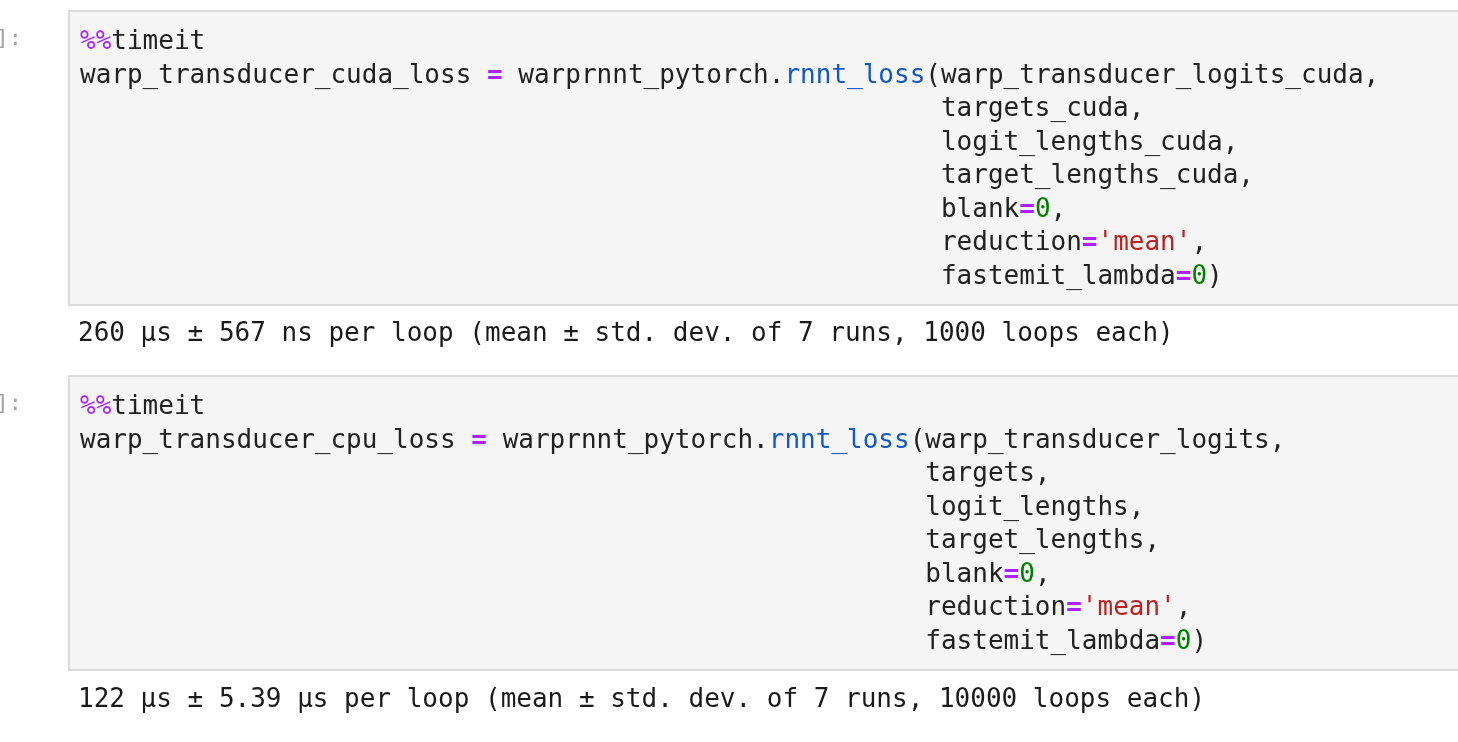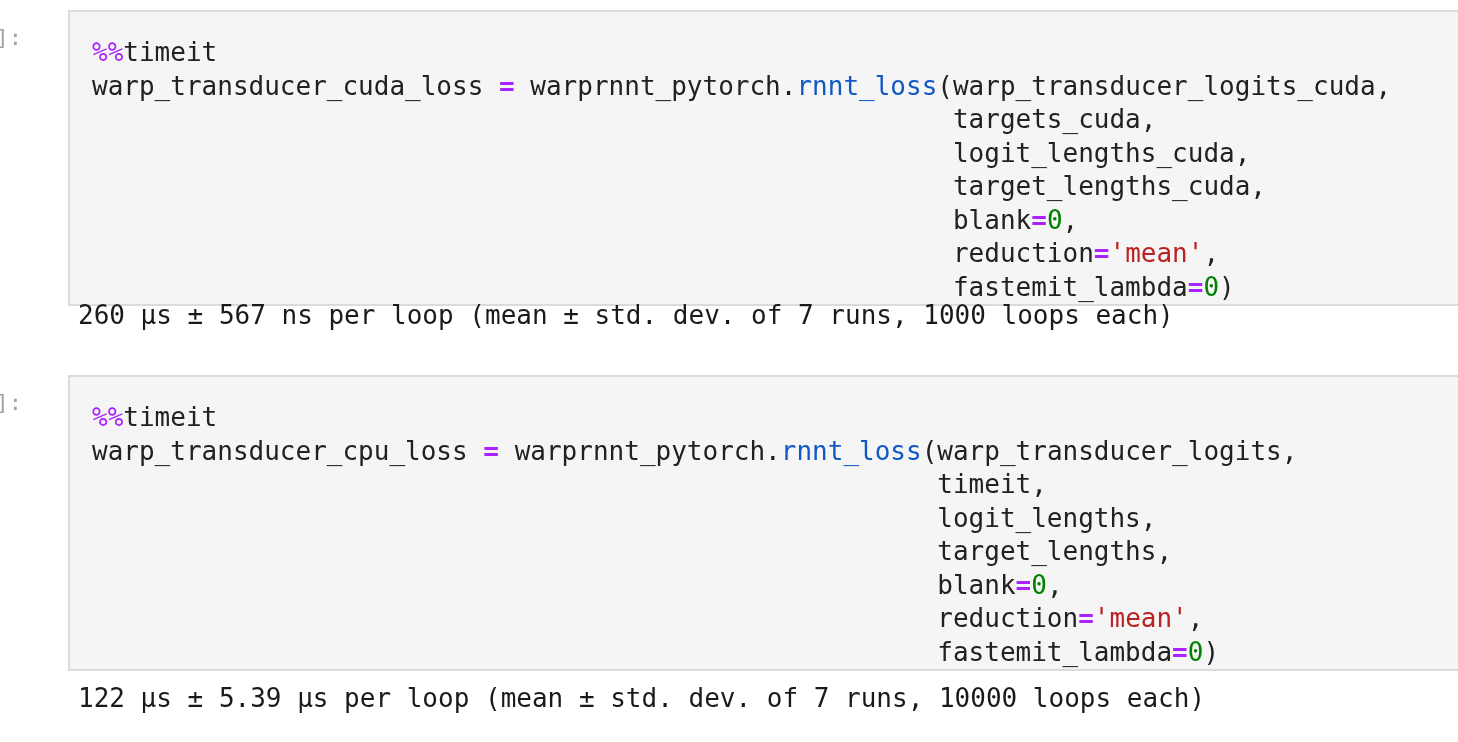--- a/index.html
+++ b/index.html
@@ -17,21 +17,21 @@
     position:absolute; right:1436px; white-space:pre; text-align:center;
     font:22px/33px "DejaVu Sans Mono","Liberation Mono",monospace;
     color:var(--prompt-text);
   }
   .input-box{
     position:absolute; left:68px; right:-4px;
     background:var(--cell-bg); border:2px solid var(--cell-border);
     padding:12px 10px; box-sizing:border-box; height:296px;
   }
   pre.code{
-    margin:12px; white-space:pre;
+    margin:0; white-space:pre;
     font:26px/33.5px "DejaVu Sans Mono","Liberation Mono",monospace;
     color:var(--code-text);
   }
   pre.output{
     position:absolute; left:78px; margin:0; white-space:pre;
     font:26px/33px "DejaVu Sans Mono","Liberation Mono",monospace;
     color:var(--output-text);
   }
   .tk-magic{color:var(--c-magic);}
   .tk-op{color:var(--c-op); font-weight:bold;}
@@ -49,27 +49,27 @@
   <div class="input-box" style="top:10px">
     <pre class="code"><span class="tk-magic">%%</span><span class="tk-plain">timeit</span>
 <span class="tk-plain">warp_transducer_cuda_loss </span><span class="tk-op">=</span><span class="tk-plain"> warprnnt_pytorch.</span><span class="tk-fn">rnnt_loss</span><span class="tk-plain">(warp_transducer_logits_cuda,</span>
 <span class="tk-ind">                                                       </span><span class="tk-plain">targets_cuda,</span>
 <span class="tk-ind">                                                       </span><span class="tk-plain">logit_lengths_cuda,</span>
 <span class="tk-ind">                                                       </span><span class="tk-plain">target_lengths_cuda,</span>
 <span class="tk-ind">                                                       </span><span class="tk-plain">blank</span><span class="tk-op">=</span><span class="tk-num">0</span><span class="tk-plain">,</span>
 <span class="tk-ind">                                                       </span><span class="tk-plain">reduction</span><span class="tk-op">=</span><span class="tk-str">'mean'</span><span class="tk-plain">,</span>
 <span class="tk-ind">                                                       </span><span class="tk-plain">fastemit_lambda</span><span class="tk-op">=</span><span class="tk-num">0</span><span class="tk-plain">)</span></pre>
   </div>
-  <pre class="output" style="top:299px">260 µs ± 567 ns per loop (mean ± std. dev. of 7 runs, 1000 loops each)</pre>
+  <pre class="output" style="top:316px">260 µs ± 567 ns per loop (mean ± std. dev. of 7 runs, 1000 loops each)</pre>
 
   <div class="prompt" style="top:386px">60]:</div>
   <div class="input-box" style="top:375px">
     <pre class="code"><span class="tk-magic">%%</span><span class="tk-plain">timeit</span>
 <span class="tk-plain">warp_transducer_cpu_loss </span><span class="tk-op">=</span><span class="tk-plain"> warprnnt_pytorch.</span><span class="tk-fn">rnnt_loss</span><span class="tk-plain">(warp_transducer_logits,</span>
-<span class="tk-ind">                                                      </span><span class="tk-plain">timeit,</span>
+<span class="tk-ind">                                                      </span><span class="tk-plain">targets,</span>
 <span class="tk-ind">                                                      </span><span class="tk-plain">logit_lengths,</span>
 <span class="tk-ind">                                                      </span><span class="tk-plain">target_lengths,</span>
 <span class="tk-ind">                                                      </span><span class="tk-plain">blank</span><span class="tk-op">=</span><span class="tk-num">0</span><span class="tk-plain">,</span>
 <span class="tk-ind">                                                      </span><span class="tk-plain">reduction</span><span class="tk-op">=</span><span class="tk-str">'mean'</span><span class="tk-plain">,</span>
 <span class="tk-ind">                                                      </span><span class="tk-plain">fastemit_lambda</span><span class="tk-op">=</span><span class="tk-num">0</span><span class="tk-plain">)</span></pre>
   </div>
   <pre class="output" style="top:682px">122 µs ± 5.39 µs per loop (mean ± std. dev. of 7 runs, 10000 loops each)</pre>
 
 </main>
 

